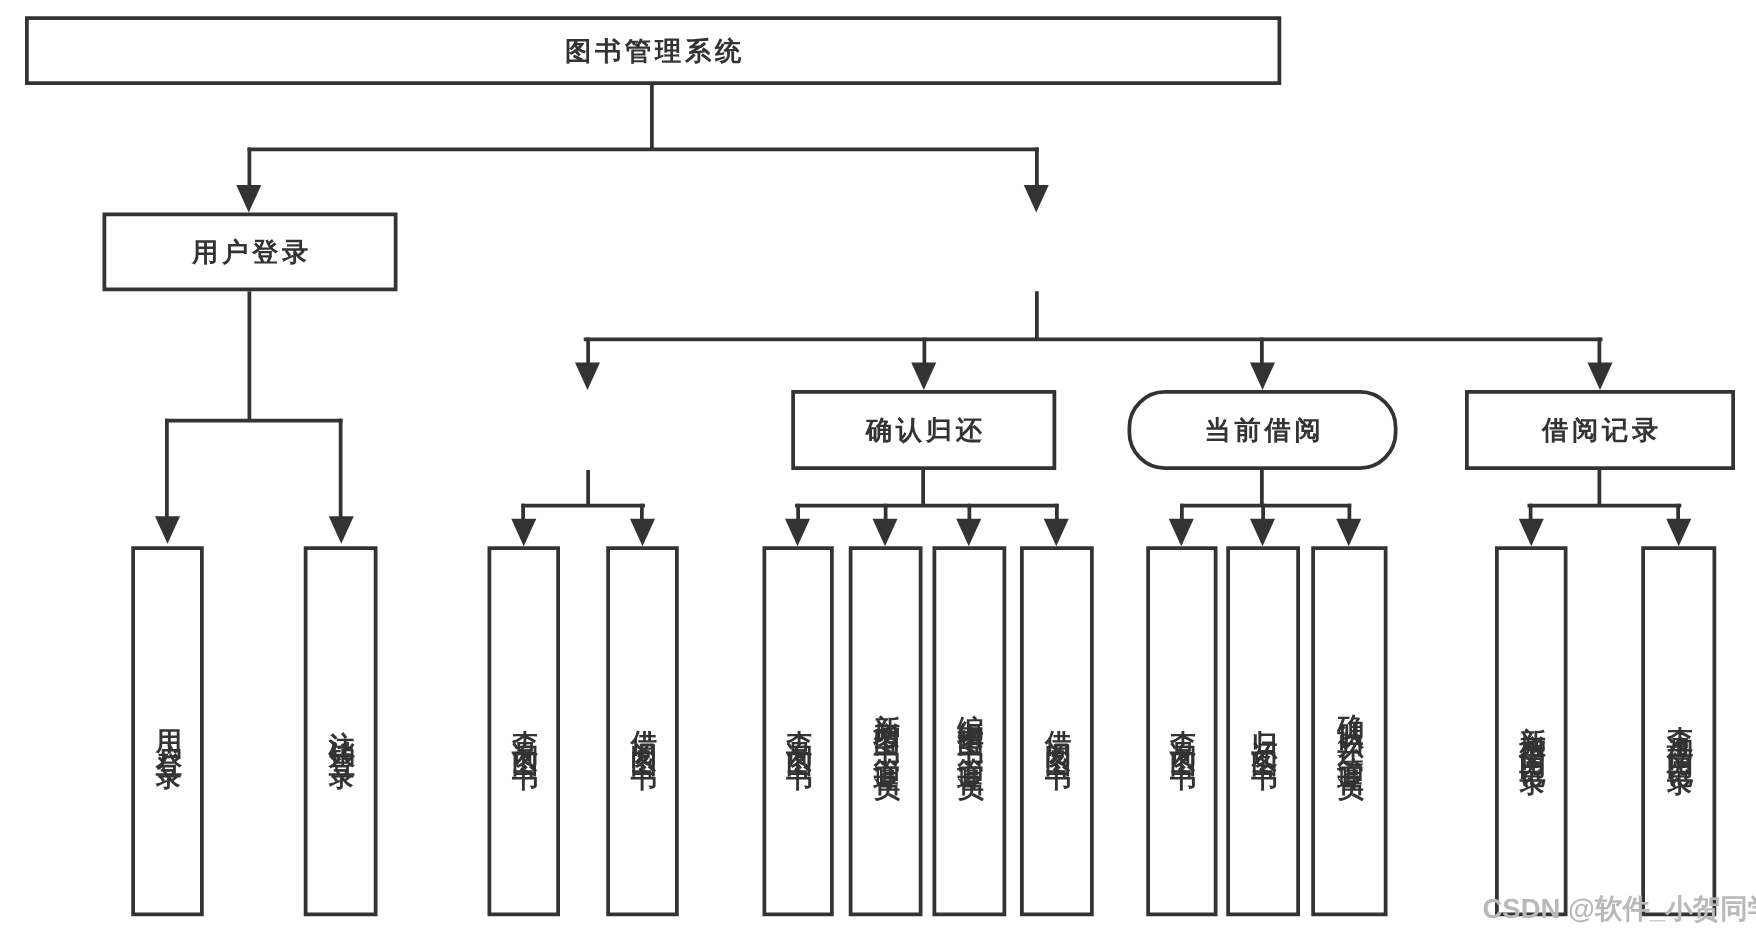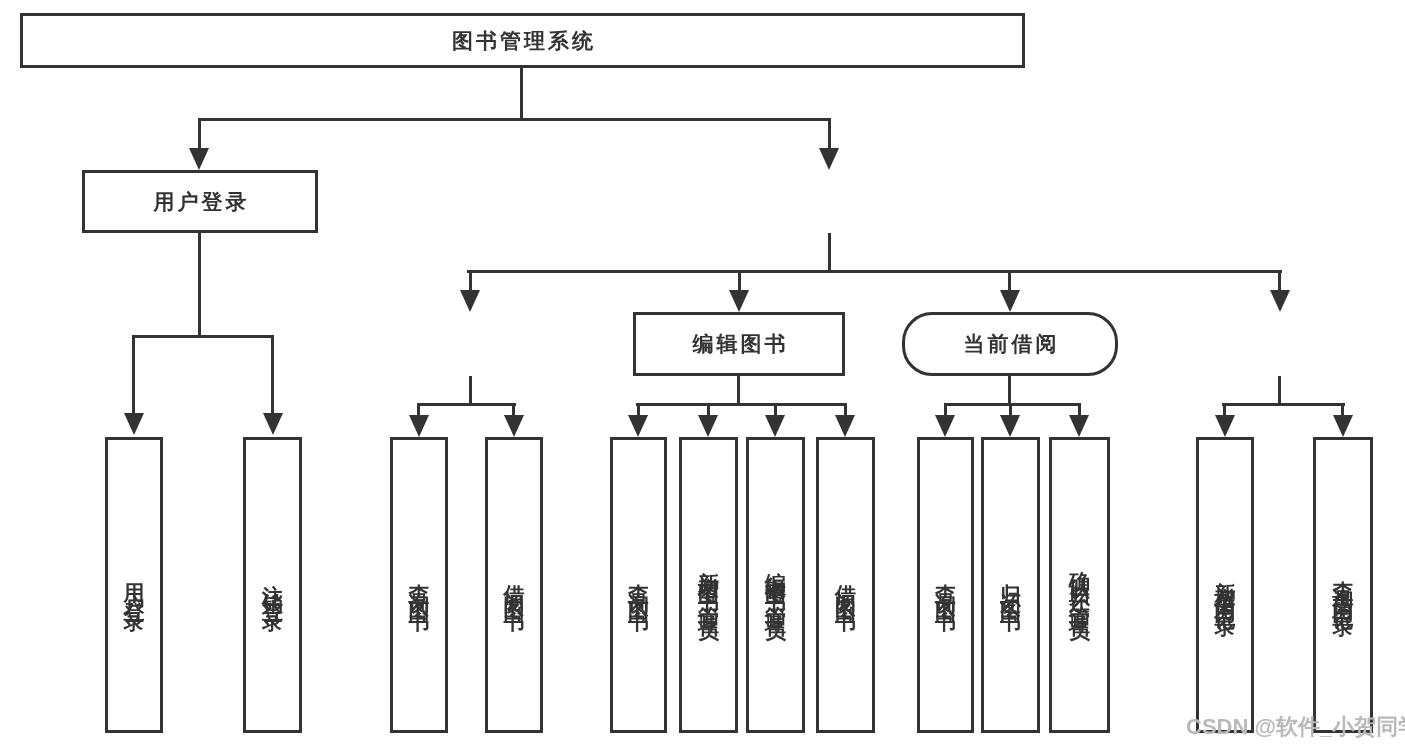--- a/index.html
+++ b/index.html
@@ -77,22 +77,23 @@
   <div class="hline" style="left:467px;top:270px;width:815px;"></div>
   <div class="vline" style="left:469px;top:270px;height:22px;"></div>
   <div class="arrow" style="left:460px;top:290px;"></div>
   <div class="vline" style="left:738px;top:270px;height:22px;"></div>
   <div class="arrow" style="left:729px;top:290px;"></div>
   <div class="vline" style="left:1008px;top:270px;height:22px;"></div>
   <div class="arrow" style="left:1000px;top:290px;"></div>
   <div class="vline" style="left:1278px;top:270px;height:22px;"></div>
   <div class="arrow" style="left:1270px;top:290px;"></div>
 
-  <div class="node" style="left:633px;top:312px;width:212px;height:64px;">编辑图书</div>
+  <div class="node" style="left:633px;top:312px;width:212px;height:64px;">确认归还</div>
   <div class="node" style="left:902px;top:312px;width:216px;height:64px;border-radius:30px;">当前借阅</div>
+  <div class="node" style="left:1172px;top:312px;width:216px;height:64px;">借阅记录</div>
 
   <div class="vline" style="left:469px;top:376px;height:29px;"></div>
   <div class="hline" style="left:417px;top:403px;width:99px;"></div>
   <div class="vline" style="left:417px;top:403px;height:14px;"></div>
   <div class="arrow" style="left:409px;top:415px;"></div>
   <div class="vline" style="left:512px;top:403px;height:14px;"></div>
   <div class="arrow" style="left:504px;top:415px;"></div>
 
   <div class="vline" style="left:737px;top:376px;height:29px;"></div>
   <div class="hline" style="left:636px;top:403px;width:211px;"></div>

